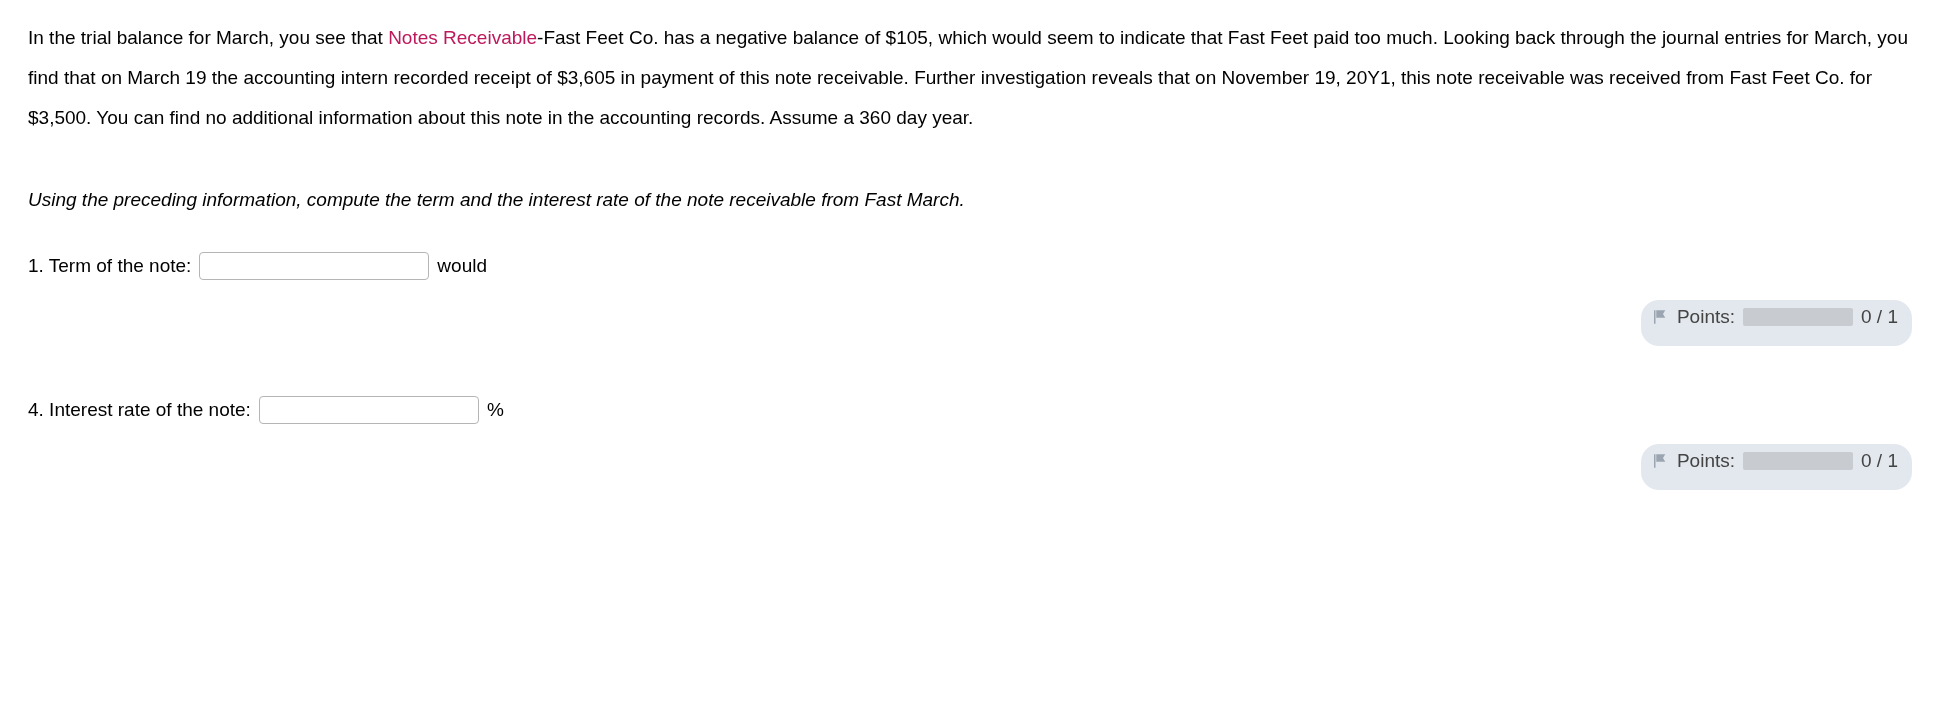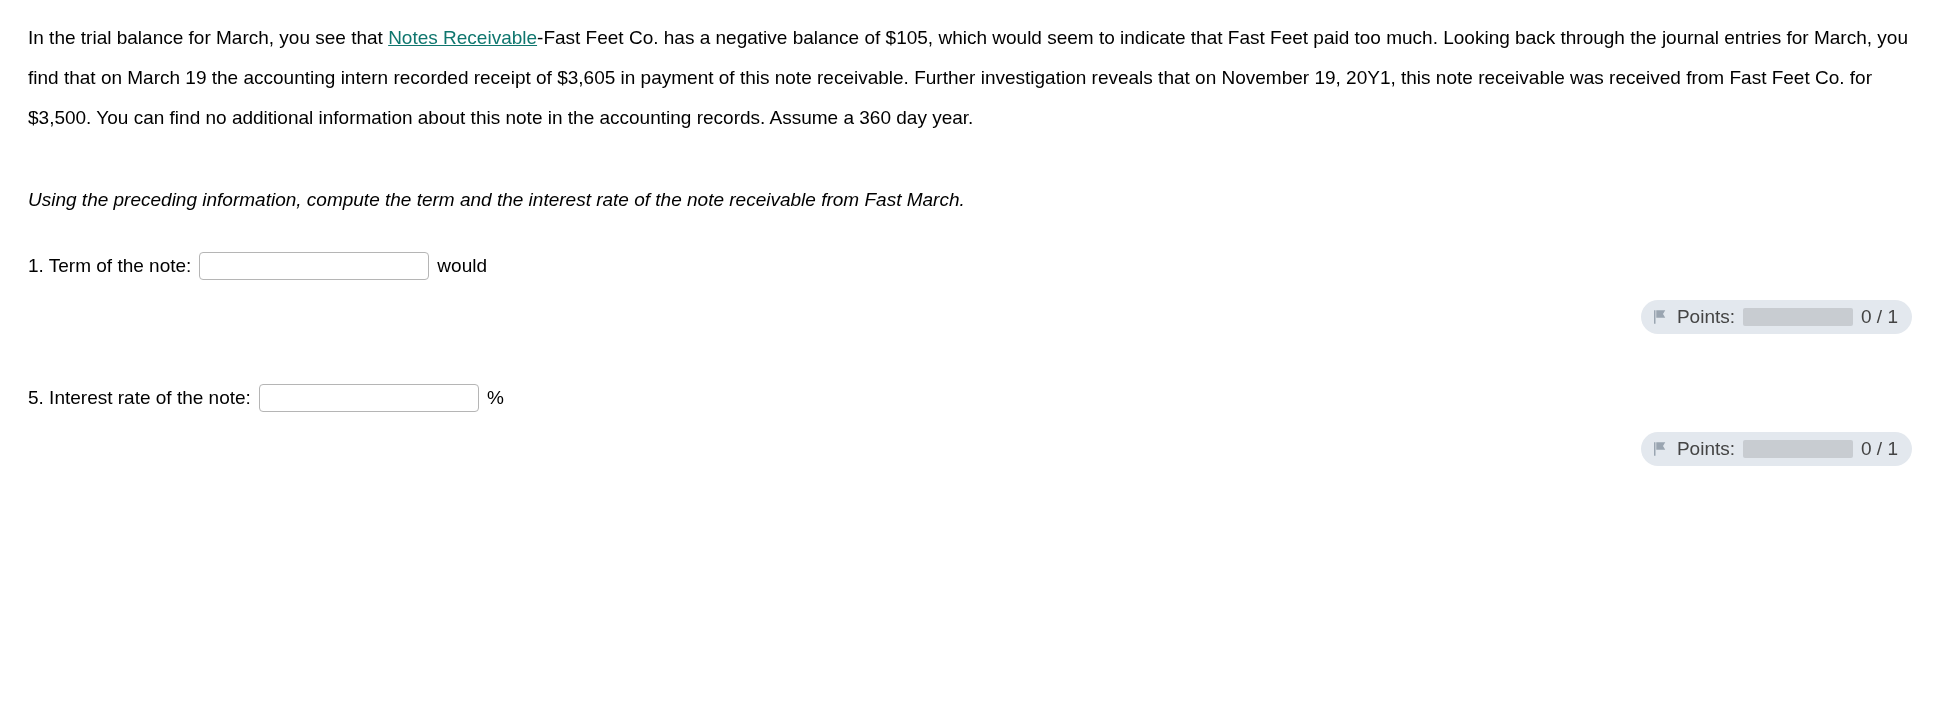--- a/index.html
+++ b/index.html
@@ -13,22 +13,21 @@
       color: #000;
       background: #fff;
       padding: 18px 28px;
       width: 1940px;
     }
     .paragraph {
       line-height: 2.1;
       margin-bottom: 48px;
     }
     .link {
-      color: #0f766e;
-      text-decoration: underline;
+      color: #be185d;
       cursor: pointer;
     }
     .instruction {
       font-style: italic;
       margin-bottom: 38px;
       line-height: 1.5;
     }
     .question-row {
       display: flex;
       align-items: center;
@@ -52,21 +51,21 @@
       width: 220px;
     }
     .points-row {
       display: flex;
       justify-content: flex-end;
       margin-bottom: 50px;
     }
     .points-pill {
       background: #e3e8ee;
       border-radius: 18px;
-      padding: 6px 14px 6px 10px;
+      padding: 6px 14px 18px 10px;
       display: flex;
       align-items: center;
       gap: 8px;
       font-size: 19px;
       color: #444;
     }
     .flag-icon {
       width: 18px;
       height: 18px;
       display: inline-block;
@@ -105,21 +104,21 @@
           <path d="M4 3h2v18H4V3zm3 0h12l-3 5 3 5H7V3z"></path>
         </svg>
     </span>
     <span>Points:</span>
     <span class="points-bar"></span>
     <span>0 / 1</span>
   </div>
 </div>
 
 <div class="question-row">
-  <span class="question-label">5. Interest rate of the note:</span>
+  <span class="question-label">4. Interest rate of the note:</span>
   <input type="text" class="text-input w2" value="" style="">
   <span>%</span>
 </div>
 
 <div class="points-row">
   <div class="points-pill">
     <span class="flag-icon">
       <svg viewBox="0 0 24 24">
           <path d="M4 3h2v18H4V3zm3 0h12l-3 5 3 5H7V3z"></path>
         </svg>

